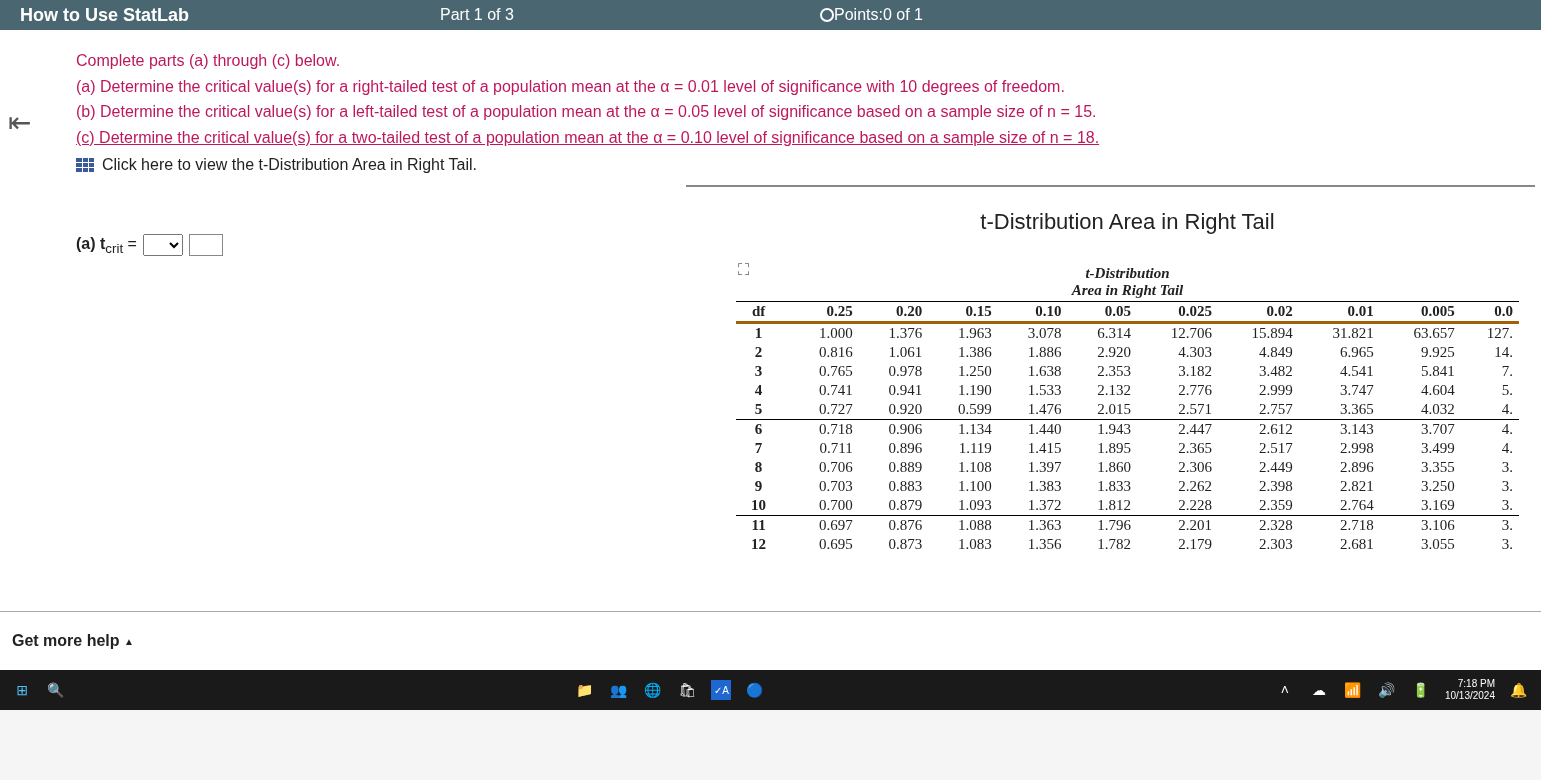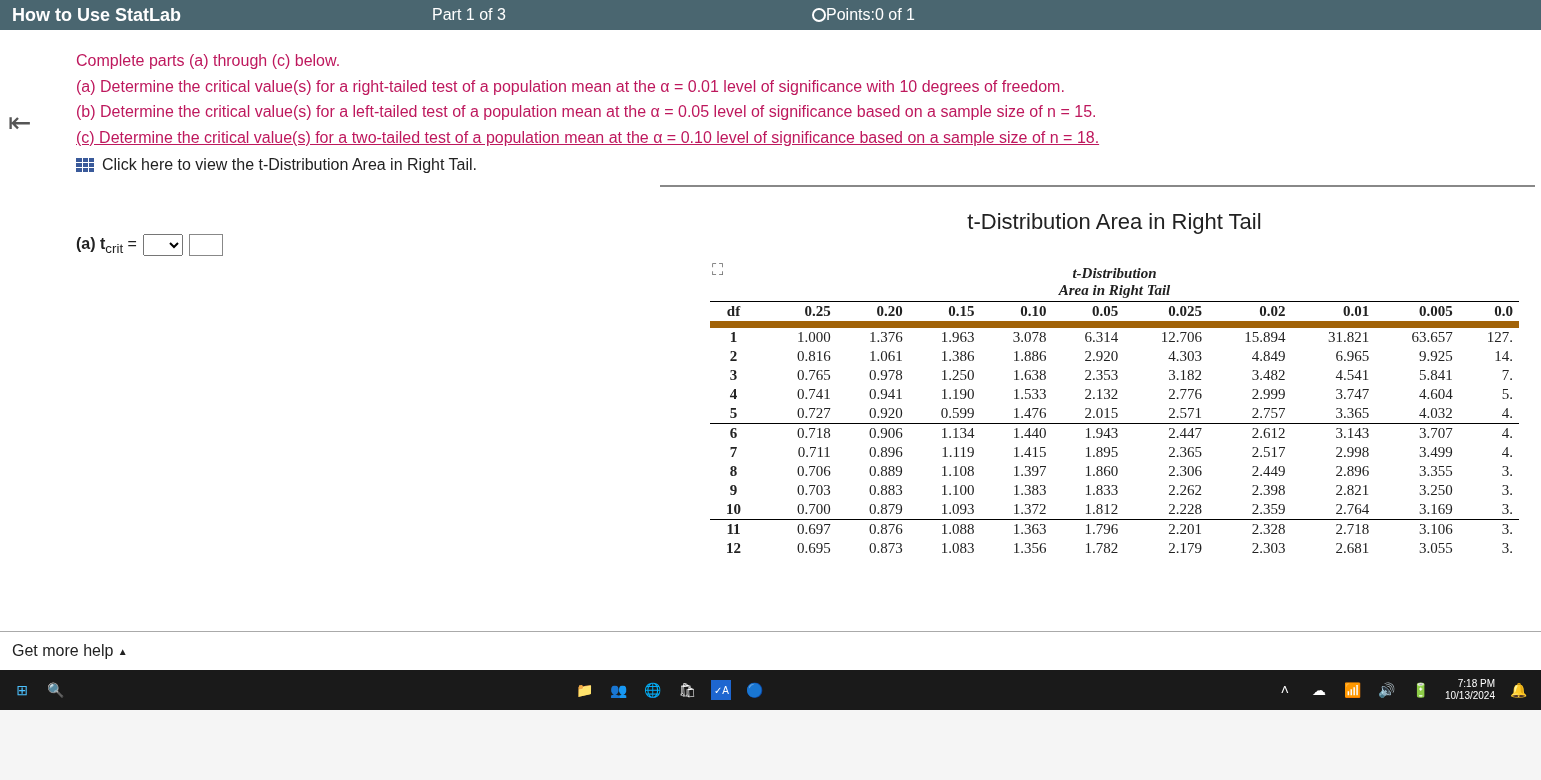--- a/index.html
+++ b/index.html
@@ -1,43 +1,43 @@
 <!DOCTYPE html>
 <html><head>
 <meta charset="utf-8">
 <style>
 *{box-sizing:border-box;margin:0;padding:0}
 body{font-family:Arial,sans-serif;background:#f5f5f5;font-size:15px;color:#222;width:1541px}
-.topbar{background:#4a6670;color:#fff;height:30px;display:flex;align-items:center;padding:0 12px;font-size:16px}
+.topbar{background:#4a6670;color:#fff;height:30px;display:flex;align-items:center;padding:0 20px;font-size:16px}
 .topbar .title{font-weight:bold;font-size:18px;flex:0 0 420px}
 .topbar .part{flex:0 0 380px}
 .topbar .points{display:flex;align-items:center;}
 .points .radio-icon{display:inline-block;width:14px;height:14px;border:2px solid #fff;border-radius:50%}
 .content-area{background:#fff;padding:18px 0 0 0;min-height:640px;position:relative}
 .backarrow{position:absolute;left:8px;top:76px;font-size:28px;color:#555;cursor:pointer}
 .question-block{margin-left:76px;margin-right:20px;font-size:16px;line-height:1.6;color:#be185d}
 .question-block .under{text-decoration:underline}
 .table-link{margin:6px 0 0 76px;display:flex;align-items:center;gap:8px;font-size:16px}
 .table-link .grid-icon{display:inline-block;width:18px;height:14px;background:#3a5a9a;background-image:linear-gradient(#fff 0 0),linear-gradient(#fff 0 0),linear-gradient(#fff 0 0),linear-gradient(#fff 0 0);background-size:1px 100%,1px 100%,100% 1px,100% 1px;background-position:6px 0,12px 0,0 4px,0 9px;background-repeat:no-repeat}
 .answerline{margin:60px 0 0 76px;display:flex;align-items:center;gap:6px;font-size:16px}
 .answerline select{width:40px;height:22px}
 .answerline input{width:34px;height:22px;border:1px solid #888;text-align:center}
-.popup{position:absolute;left:660px;top:155px;right:6px;background:#fff;border-top:2px solid #888;padding:12px 16px 8px 50px}
+.popup{position:absolute;left:686px;top:155px;right:6px;background:#fff;border-top:2px solid #888;padding:12px 16px 8px 50px}
 .popup-title{text-align:center;font-size:22px;margin:10px 0 30px}
 .popup-expand{position:absolute;left:52px;top:74px;font-size:16px;color:#666;cursor:pointer}
 .ttable{font-family:"Times New Roman",serif;font-size:15px;position:relative}
 .ttable .caption{text-align:center;font-weight:bold;font-style:italic;font-size:15px;margin-bottom:2px}
 .ttable .caption .it{font-style:italic}
 .ttable table{border-collapse:collapse;width:100%}
 .ttable th,.ttable td{padding:1px 6px;text-align:right;font-weight:normal}
-.ttable th{font-weight:bold;border-bottom:7px solid #a16207}
+.ttable th{font-weight:bold;border-bottom:3px solid #a16207}
 .ttable th:first-child,.ttable td:first-child{text-align:center;font-weight:bold;padding-right:14px}
 .ttable tr.group-end td{border-bottom:1px solid #000}
 .ttable tr.header-row th{border-top:1px solid #000}
-.helpbar{position:absolute;left:0;bottom:0;width:100%;border-top:1px solid #aaa;padding:10px 12px;background:#fff;font-weight:normal;font-size:16px}
+.helpbar{position:absolute;left:0;bottom:0;width:100%;border-top:1px solid #aaa;padding:20px 12px;background:#fff;font-weight:bold;font-size:16px}
 .helpbar .caret{font-size:10px;vertical-align:middle}
 .taskbar{background:#1a1a1a;color:#fff;height:40px;display:flex;align-items:center;justify-content:space-between;padding:0 12px;font-size:12px}
 .taskbar .left,.taskbar .right{display:flex;align-items:center;gap:14px}
 .taskbar .icon{width:20px;height:20px;display:inline-flex;align-items:center;justify-content:center;font-size:14px}
 .taskbar .clock{text-align:right;line-height:1.2;font-size:10px}
 </style>
 </head>
 <body>
 
 <div class="topbar">

